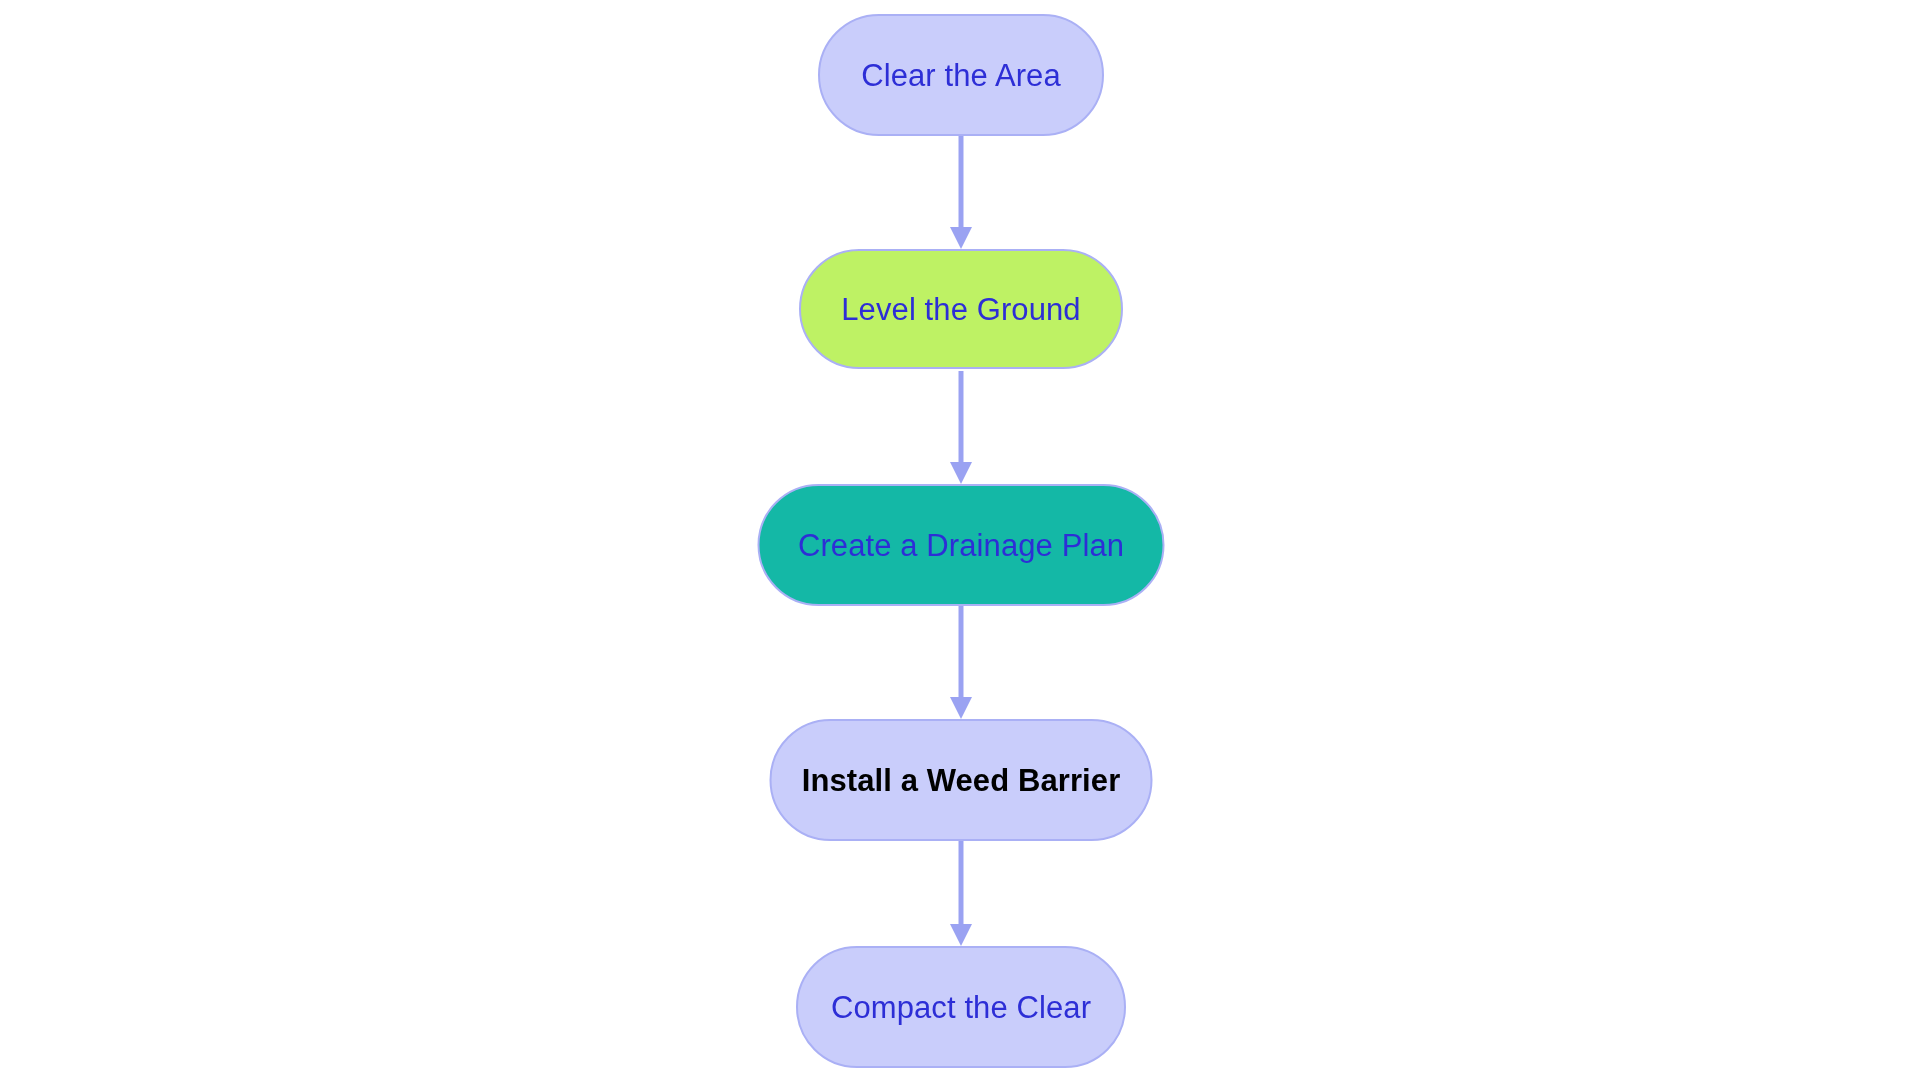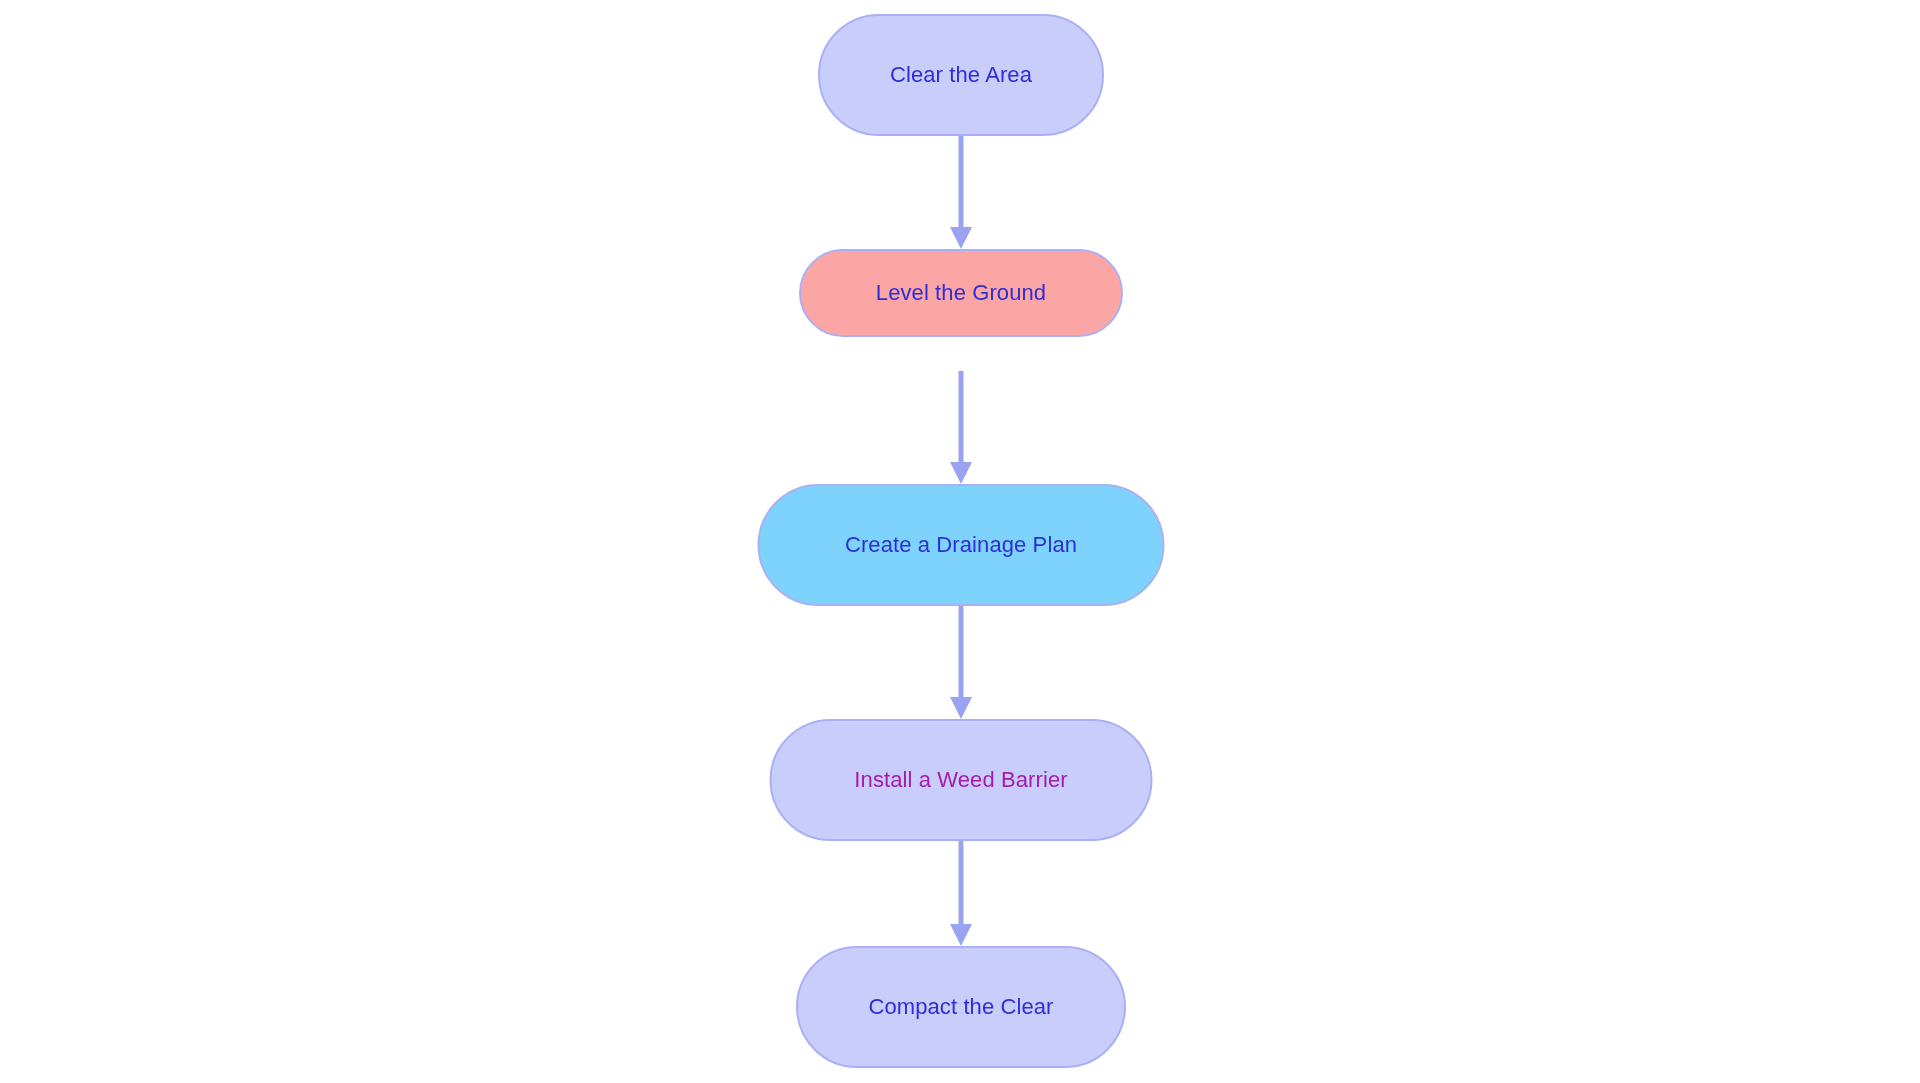--- a/index.html
+++ b/index.html
@@ -39,21 +39,21 @@
     height: 122px;
     display: flex;
     align-items: center;
     justify-content: center;
     background: #c9cdfb;
     border: 2px solid #aab0f5;
     border-radius: 61px;
     transform: translateX(-50%);
   }
   .flow-node-label {
-    font-size: 22px;
+    font-size: 31px;
     line-height: 1;
     font-weight: 400;
     color: #2d2ed6;
     white-space: nowrap;
     letter-spacing: 0.1px;
   }
 </style>
 </head>
 <body>
 
@@ -75,27 +75,27 @@
       <g>
         <line x1="961" y1="841" x2="961" y2="925" stroke="#9aa2f2" stroke-width="5"></line>
         <polygon points="950,924 972,924 961,946" fill="#9aa2f2"></polygon>
       </g>
     </svg>
 
   <div id="nodes-layer">
       <div class="flow-node" style="left: 961px; top: 14px; width: 286px; height: 122px; border-radius: 61px; background: rgb(201, 205, 251); border: 2px solid rgb(170, 176, 245);">
         <span class="flow-node-label" style="color: rgb(45, 46, 214);">Clear the Area</span>
       </div>
-      <div class="flow-node" style="left: 961px; top: 249px; width: 324px; height: 88px; border-radius: 61px; background: #fca5a5; border: 2px solid rgb(170, 176, 245);">
+      <div class="flow-node" style="left: 961px; top: 249px; width: 324px; height: 120px; border-radius: 61px; background: #bef264; border: 2px solid rgb(170, 176, 245);">
         <span class="flow-node-label" style="color: rgb(45, 46, 214);">Level the Ground</span>
       </div>
-      <div class="flow-node" style="left: 961px; top: 484px; width: 407px; height: 122px; border-radius: 61px; background: #7dd3fc; border: 2px solid rgb(170, 176, 245);">
+      <div class="flow-node" style="left: 961px; top: 484px; width: 407px; height: 122px; border-radius: 61px; background: #14b8a6; border: 2px solid rgb(170, 176, 245);">
         <span class="flow-node-label" style="color: rgb(45, 46, 214);">Create a Drainage Plan</span>
       </div>
       <div class="flow-node" style="left: 961px; top: 719px; width: 383px; height: 122px; border-radius: 61px; background: rgb(201, 205, 251); border: 2px solid rgb(170, 176, 245);">
-        <span class="flow-node-label" style="color: #a21caf;">Install a Weed Barrier</span>
+        <span class="flow-node-label" style="color: #000000; font-weight: bold;">Install a Weed Barrier</span>
       </div>
       <div class="flow-node" style="left: 961px; top: 946px; width: 330px; height: 122px; border-radius: 61px; background: rgb(201, 205, 251); border: 2px solid rgb(170, 176, 245);">
         <span class="flow-node-label" style="color: rgb(45, 46, 214);">Compact the Clear</span>
       </div>
     </div>
 
 </div>
 
 </body></html>

